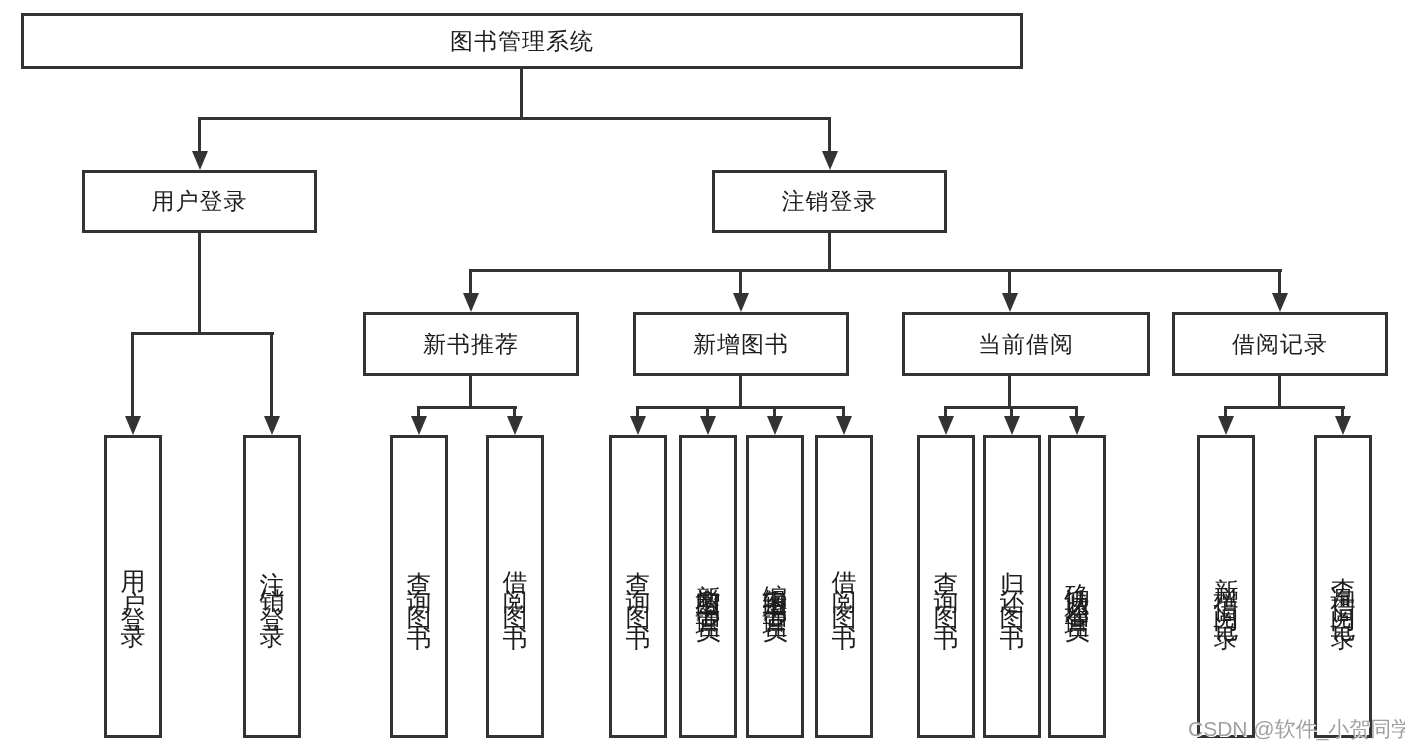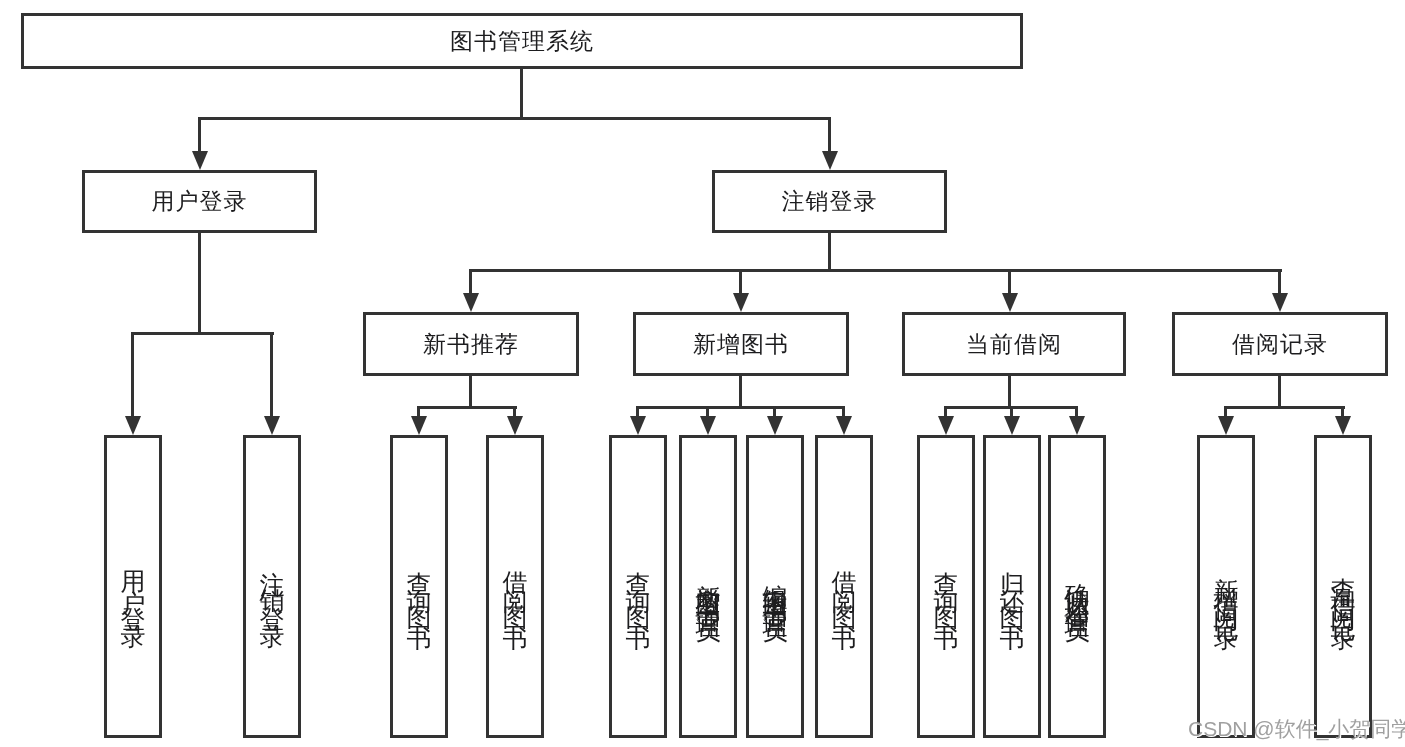--- a/index.html
+++ b/index.html
@@ -130,21 +130,21 @@
       <div class="shaft"></div>
       <div class="head"></div>
     </div>
 
   <div class="hbox" style="left:363px;top:312px;width:216px;height:64px">
     <span class="lbl">新书推荐</span>
   </div>
   <div class="hbox" style="left:633px;top:312px;width:216px;height:64px">
     <span class="lbl">新增图书</span>
   </div>
-  <div class="hbox" style="left:902px;top:312px;width:224px;height:64px">
+  <div class="hbox" style="left:902px;top:312px;width:248px;height:64px">
     <span class="lbl">当前借阅</span>
   </div>
   <div class="hbox" style="left:1172px;top:312px;width:216px;height:64px">
     <span class="lbl">借阅记录</span>
   </div>
 
   <div class="vline" style="left:469px;top:376px;height:33px"></div>
   <div class="hline" style="left:417px;top:406px;width:100px"></div>
   <div class="arrow" style="left:410px;top:406px;height:29px">
       <div class="shaft"></div>

